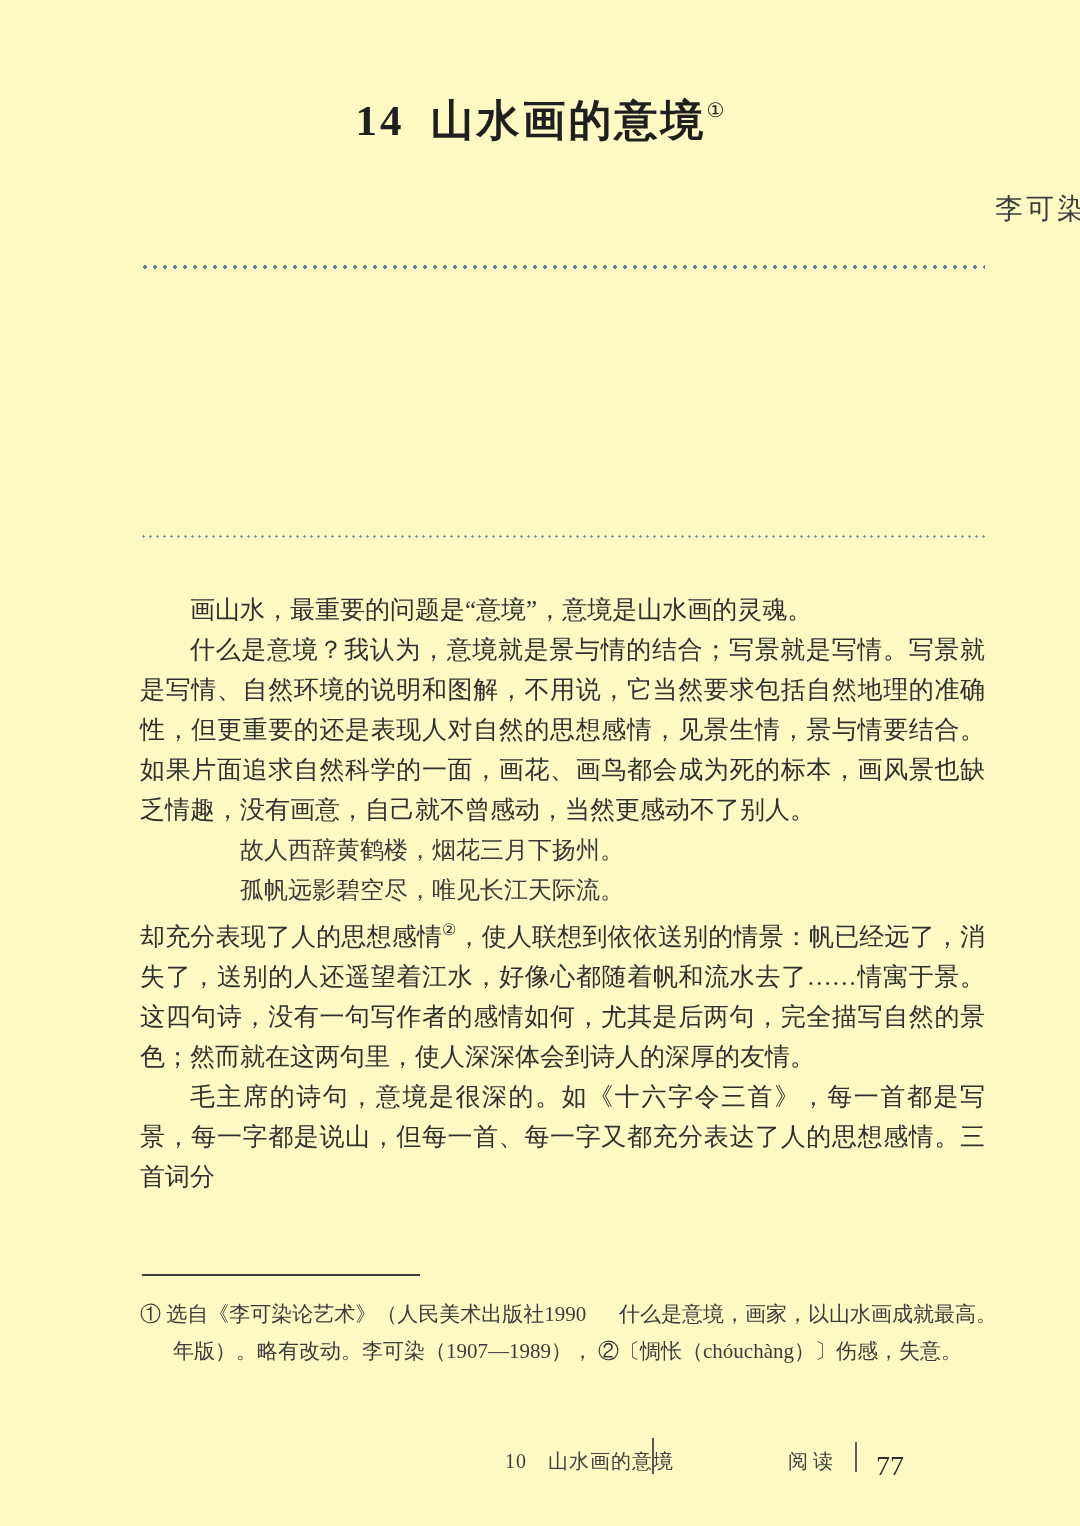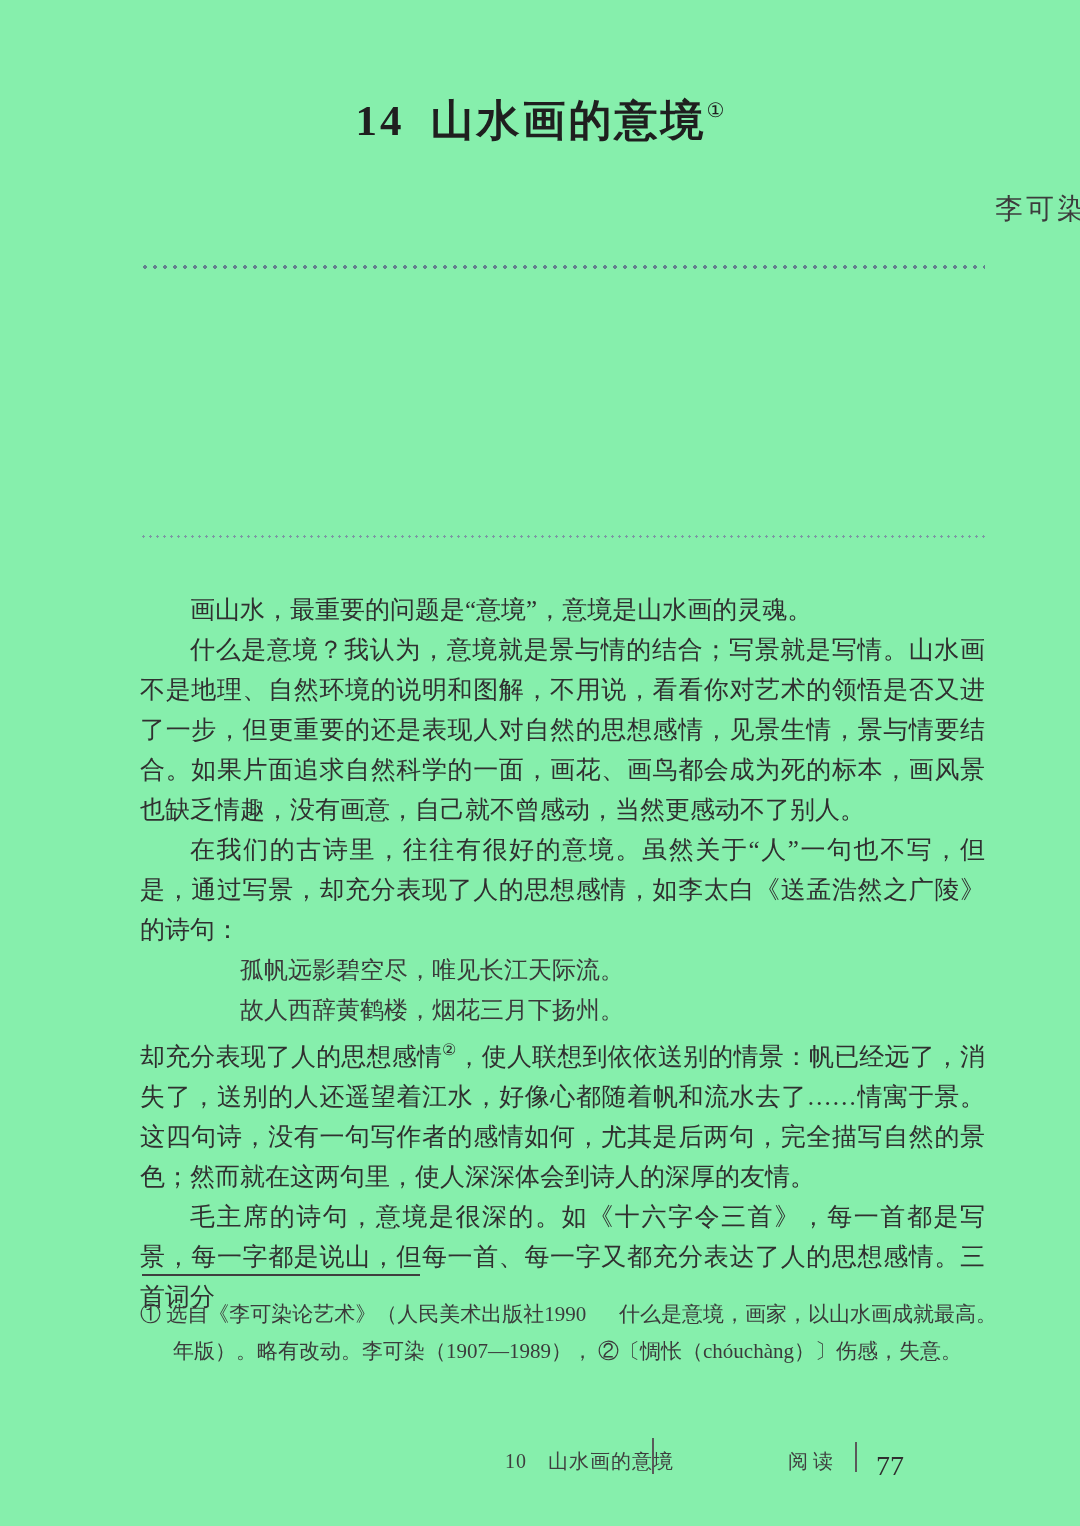--- a/index.html
+++ b/index.html
@@ -1,21 +1,21 @@
 <!DOCTYPE html>
 <html><head>
 <meta charset="utf-8">
 <style>
   html, body { margin: 0; padding: 0; background: #e9e9e9; }
   .page {
     position: relative;
     width: 1080px;
     height: 1526px;
     margin: 0 auto;
-    background: #86efac;
+    background: #fef9c3;
     overflow: hidden;
     font-family: "Liberation Serif", "DejaVu Serif", serif;
     color: #333;
   }
 
   
   .title {
     position: absolute;
     top: 92px; left: 0;
     width: 100%;
@@ -176,25 +176,24 @@
 
   <div class="author">李可染</div>
 
   <div class="dotted-rule rule-top"></div>
 
 
   <div class="dotted-rule rule-bottom"></div>
 
   <main class="body-text">
     <p class="para indent">画山水，最重要的问题是“意境”，意境是山水画的灵魂。</p>
-    <p class="para indent">什么是意境？我认为，意境就是景与情的结合；写景就是写情。山水画不是地理、自然环境的说明和图解，不用说，看看你对艺术的领悟是否又进了一步，但更重要的还是表现人对自然的思想感情，见景生情，景与情要结合。如果片面追求自然科学的一面，画花、画鸟都会成为死的标本，画风景也缺乏情趣，没有画意，自己就不曾感动，当然更感动不了别人。</p>
-    <p class="para indent">在我们的古诗里，往往有很好的意境。虽然关于“人”一句也不写，但是，通过写景，却充分表现了人的思想感情，如李太白《送孟浩然之广陵》的诗句：</p>
+    <p class="para indent">什么是意境？我认为，意境就是景与情的结合；写景就是写情。写景就是写情、自然环境的说明和图解，不用说，它当然要求包括自然地理的准确性，但更重要的还是表现人对自然的思想感情，见景生情，景与情要结合。如果片面追求自然科学的一面，画花、画鸟都会成为死的标本，画风景也缺乏情趣，没有画意，自己就不曾感动，当然更感动不了别人。</p>
     <div class="poem">
+      <p class="poem-line">故人西辞黄鹤楼，烟花三月下扬州。</p>
       <p class="poem-line">孤帆远影碧空尽，唯见长江天际流。</p>
-      <p class="poem-line">故人西辞黄鹤楼，烟花三月下扬州。</p>
     </div>
     <p class="para"><span>却充分表现了人的思想感情</span><sup class="fn-mark-sm">②</sup><span>，使人联想到依依送别的情景：帆已经远了，消失了，送别的人还遥望着江水，好像心都随着帆和流水去了……情寓于景。这四句诗，没有一句写作者的感情如何，尤其是后两句，完全描写自然的景色；然而就在这两句里，使人深深体会到诗人的深厚的友情。</span></p>
     <p class="para indent">毛主席的诗句，意境是很深的。如《十六字令三首》，每一首都是写景，每一字都是说山，但每一首、每一字又都充分表达了人的思想感情。三首词分</p>
   </main>
 
   <div class="fn-rule"></div>
 
   <section class="footnotes">
     <div class="fn-col fn-left">
       <p class="fn-line">① 选自《李可染论艺术》（人民美术出版社1990</p>

